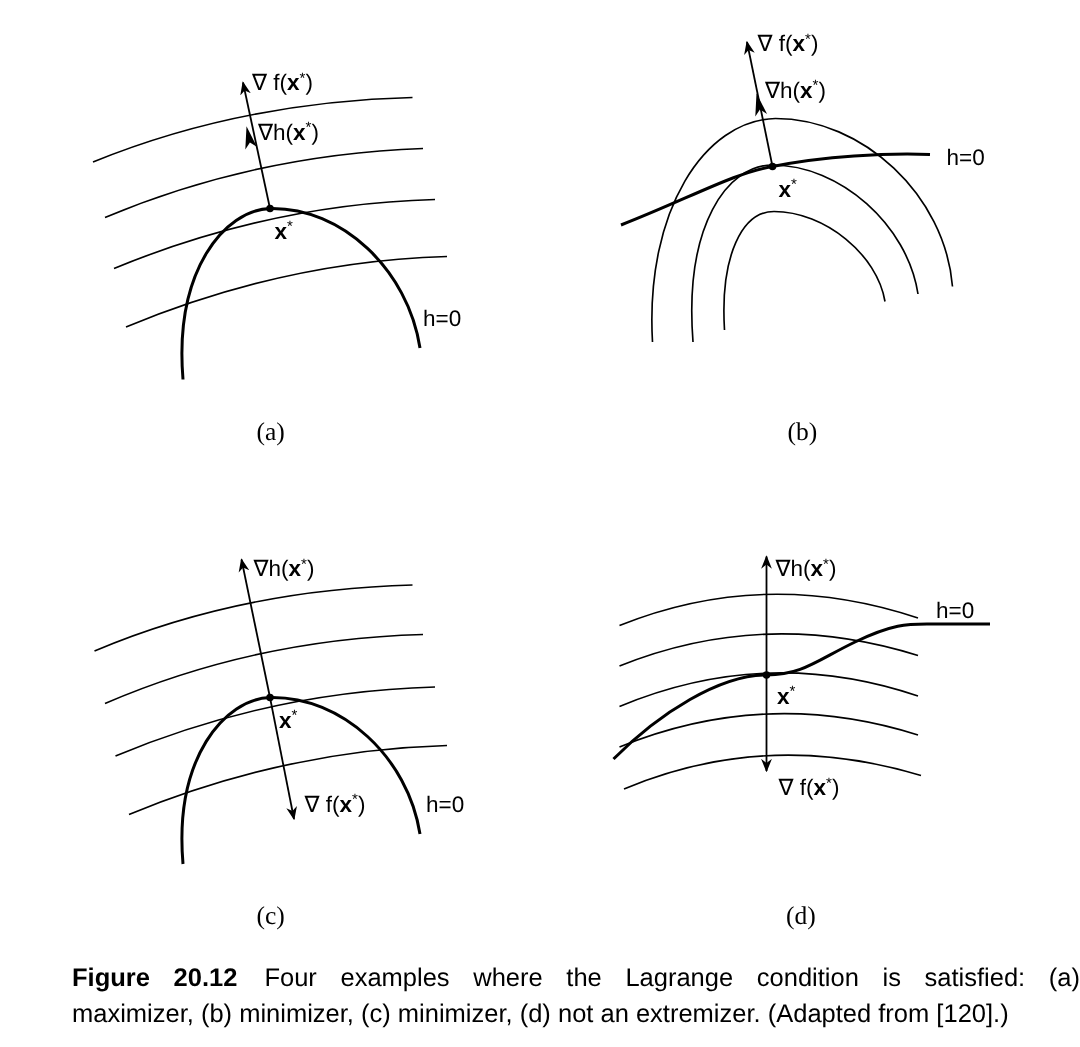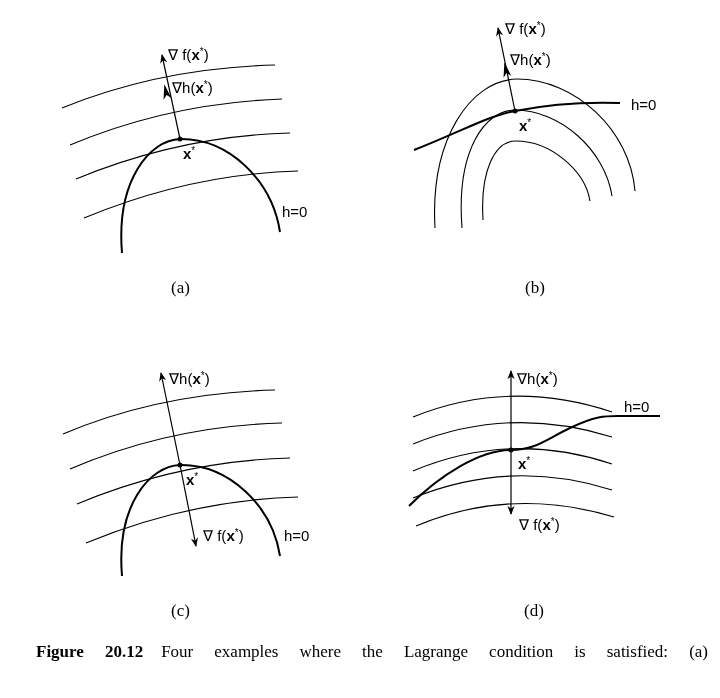--- a/index.html
+++ b/index.html
@@ -1,21 +1,21 @@
 <!DOCTYPE html>
 <html><head>
 <meta charset="utf-8">
 <style>
   html, body { margin:0; padding:0; background:#ffffff; }
   body { width:720px; height:698px; position:relative; overflow:hidden; font-family:"Liberation Sans", sans-serif; color:#000; }
   svg.fig { position:absolute; left:0; top:0; width:720px; height:698px; }
   .lbl { font-family:"Liberation Sans", sans-serif; font-size:15px; fill:#000; }
   .bold { font-weight:bold; }
   .sub { font-family:"Liberation Serif", serif; font-size:17px; fill:#000; }
-  .caption { position:absolute; left:36px; top:640px; width:672px; font-family:Liberation Serif, serif; font-size:17px; line-height:24px; text-align:justify; text-align-last:justify; }
+  .caption { position:absolute; left:48px; top:640px; width:672px; font-family:Liberation Sans, sans-serif; font-size:17px; line-height:24px; text-align:justify; text-align-last:justify; }
   .caption .line2 { text-align-last:left; display:block; }
   .caption .lead { font-weight:bold; margin-right:18px; }
 </style>
 </head>
 <body>
 
 <svg class="fig" viewBox="0 0 720 698" xmlns="http://www.w3.org/2000/svg">
   <defs>
     <marker id="ah" viewBox="0 0 10 10" refX="9" refY="5" markerWidth="9" markerHeight="9" orient="auto-start-reverse" markerUnits="userSpaceOnUse">
       <path d="M0,1 L10,5 L0,9 L3,5 Z" fill="#000"></path>
@@ -90,13 +90,14 @@
     <text class="lbl" x="517" y="384"><tspan>∇h(</tspan><tspan class="bold">x</tspan><tspan dy="-5" font-size="10">*</tspan><tspan dy="5">)</tspan></text>
     <text class="lbl" x="624" y="412">h=0</text>
     <text class="lbl bold" x="518" y="469"><tspan>x</tspan><tspan dy="-5" font-size="10" font-weight="normal">*</tspan></text>
     <text class="lbl" x="519" y="530"><tspan>∇ f(</tspan><tspan class="bold">x</tspan><tspan dy="-5" font-size="10">*</tspan><tspan dy="5">)</tspan></text>
     <text class="sub" x="524" y="616">(d)</text>
   </g>
 </svg>
 
 <div class="caption">
   <span class="lead">Figure 20.12</span><span>Four examples where the Lagrange condition is satisfied: (a)</span>
+  <span class="line2">maximizer, (b) minimizer, (c) minimizer, (d) not an extremizer. (Adapted from [120].)</span>
 </div>
 
 </body></html>

